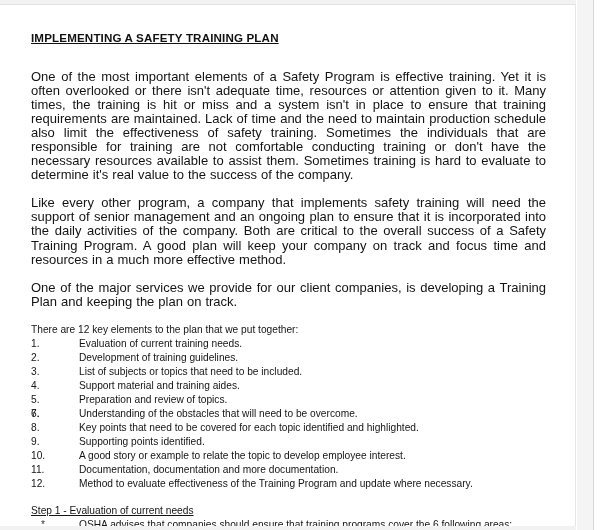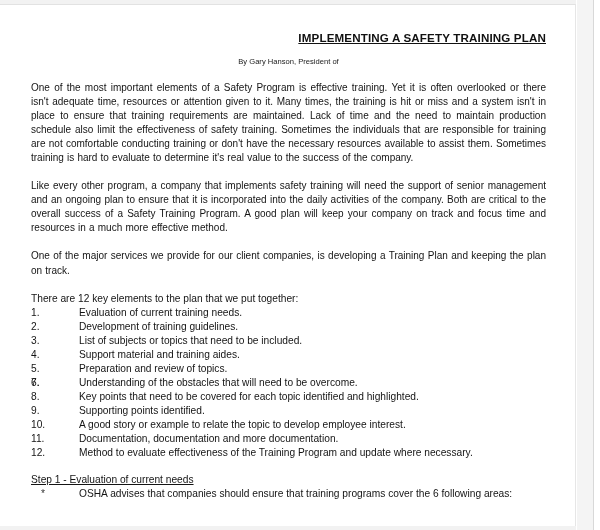--- a/index.html
+++ b/index.html
@@ -56,39 +56,39 @@
     height: 530px;
     background: #d8d8d8;
   }
   .content {
     position: absolute;
     left: 31px;
     top: 0px;
     width: 515px;
   }
   .doc-title {
-    text-align: right;
+    text-align: left;
     font-size: 11.6px;
     font-weight: bold;
     letter-spacing: 0.15px;
     margin-top: 26px;
     color: #111111;
   }
   .doc-title span.t {
     text-decoration: underline;
   }
   .byline {
     text-align: center;
     font-size: 7.6px;
     color: #1a1a1a;
     margin-top: 12px;
     line-height: 11px;
   }
   p.body {
-    font-size: 10px;
+    font-size: 13px;
     line-height: 14.05px;
     text-align: justify;
     color: #141414;
     margin: 0;
     word-spacing: 0.4px;
   }
   .gap-para { height: 14px; }
   .gap-small { height: 13px; }
   .intro-line {
     font-size: 10.2px;
@@ -143,21 +143,20 @@
 </head>
 <body>
 
 <div class="page-wrap">
   <div class="page">
     <div class="content">
 
       <div class="doc-title"><span class="t">IMPLEMENTING A SAFETY TRAINING PLAN</span></div>
 
       <div class="byline">
-        <div>By Gary Hanson, President of</div>
       </div>
 
       <div class="gap-para"></div>
 
       <p class="body">One of the most important elements of a Safety Program is effective training.  Yet it is often overlooked or there isn't adequate time, resources or attention given to it.  Many times, the training is hit or miss and a system isn't in place to ensure that training requirements are maintained.  Lack of time and the need to maintain production schedule also limit the effectiveness of safety training.  Sometimes the individuals that are responsible for training are not comfortable conducting training or don't have the necessary resources available to assist them.  Sometimes training is hard to evaluate to determine it's real value to the success of the company.</p>
       <div class="gap-para"></div>
       <p class="body">Like every other program, a company that implements safety training will need the support of senior management and an ongoing plan to ensure that it is incorporated into the daily activities of the company.  Both are critical to the overall success of a Safety Training Program.  A good plan will keep your company on track and focus time and resources in a much more effective method.</p>
       <div class="gap-para"></div>
       <p class="body">One of the major services we provide for our client companies, is developing a Training Plan and keeping the plan on track.</p>
       <div class="gap-para"></div>

